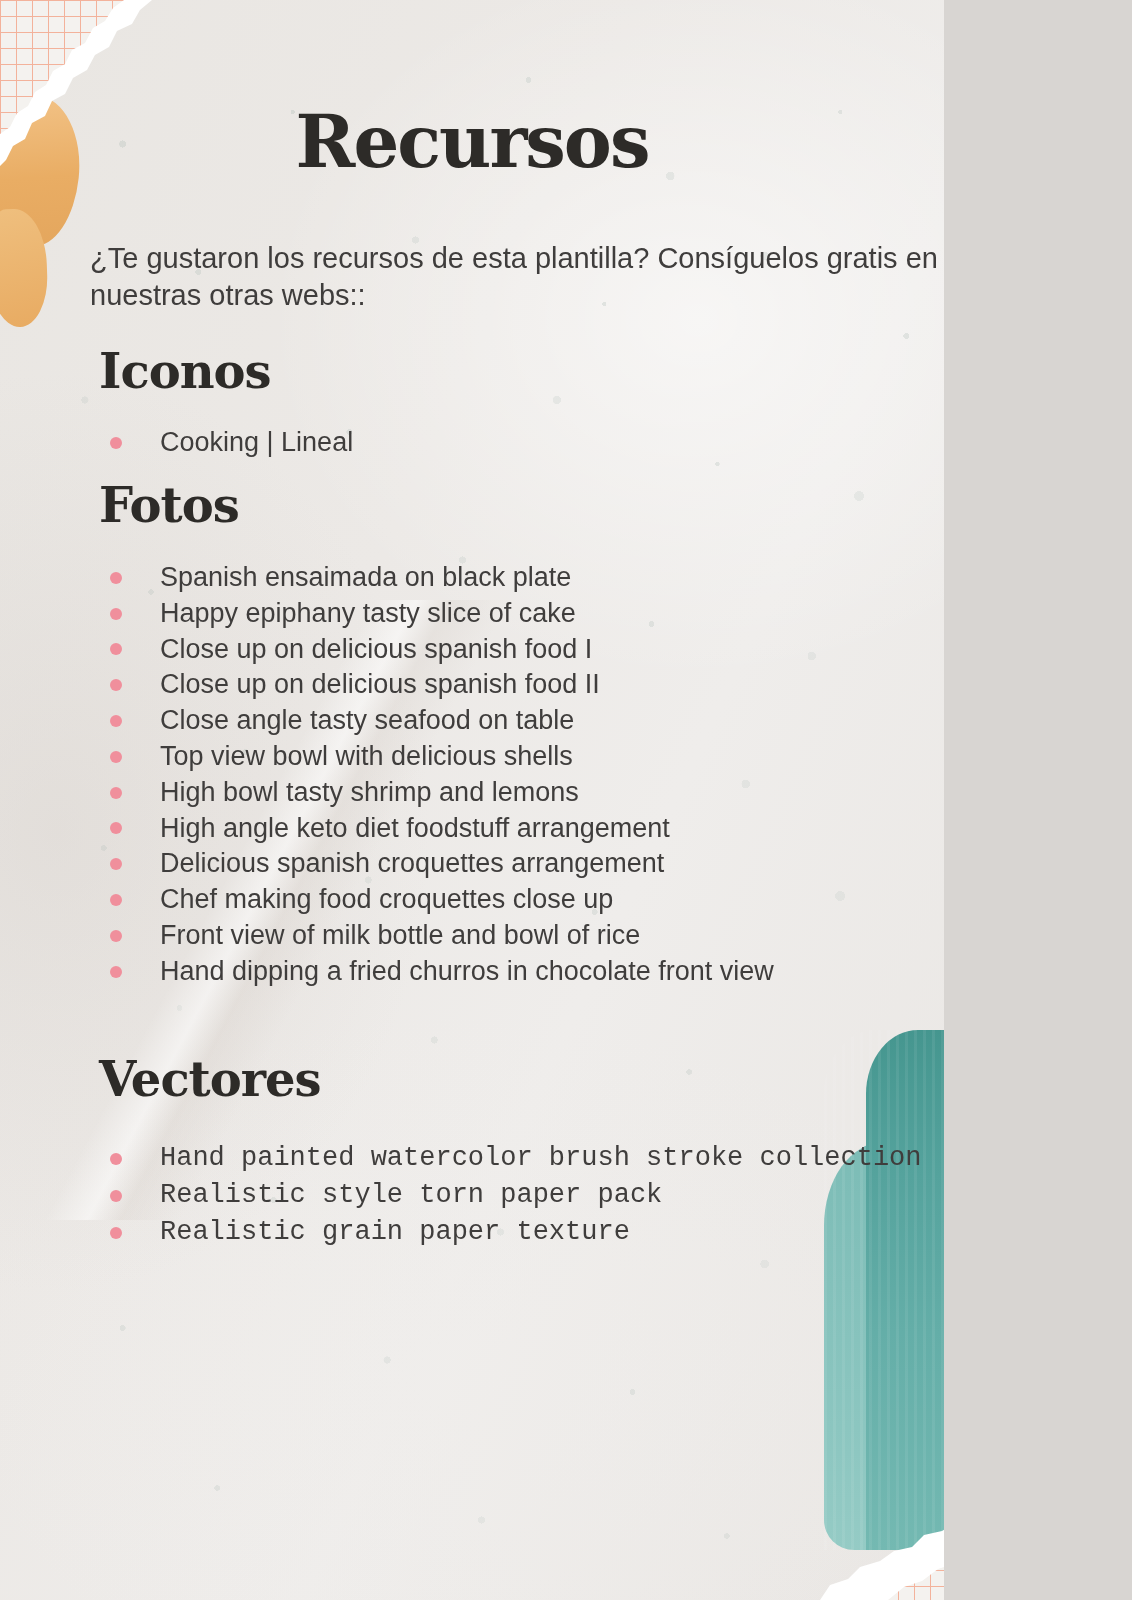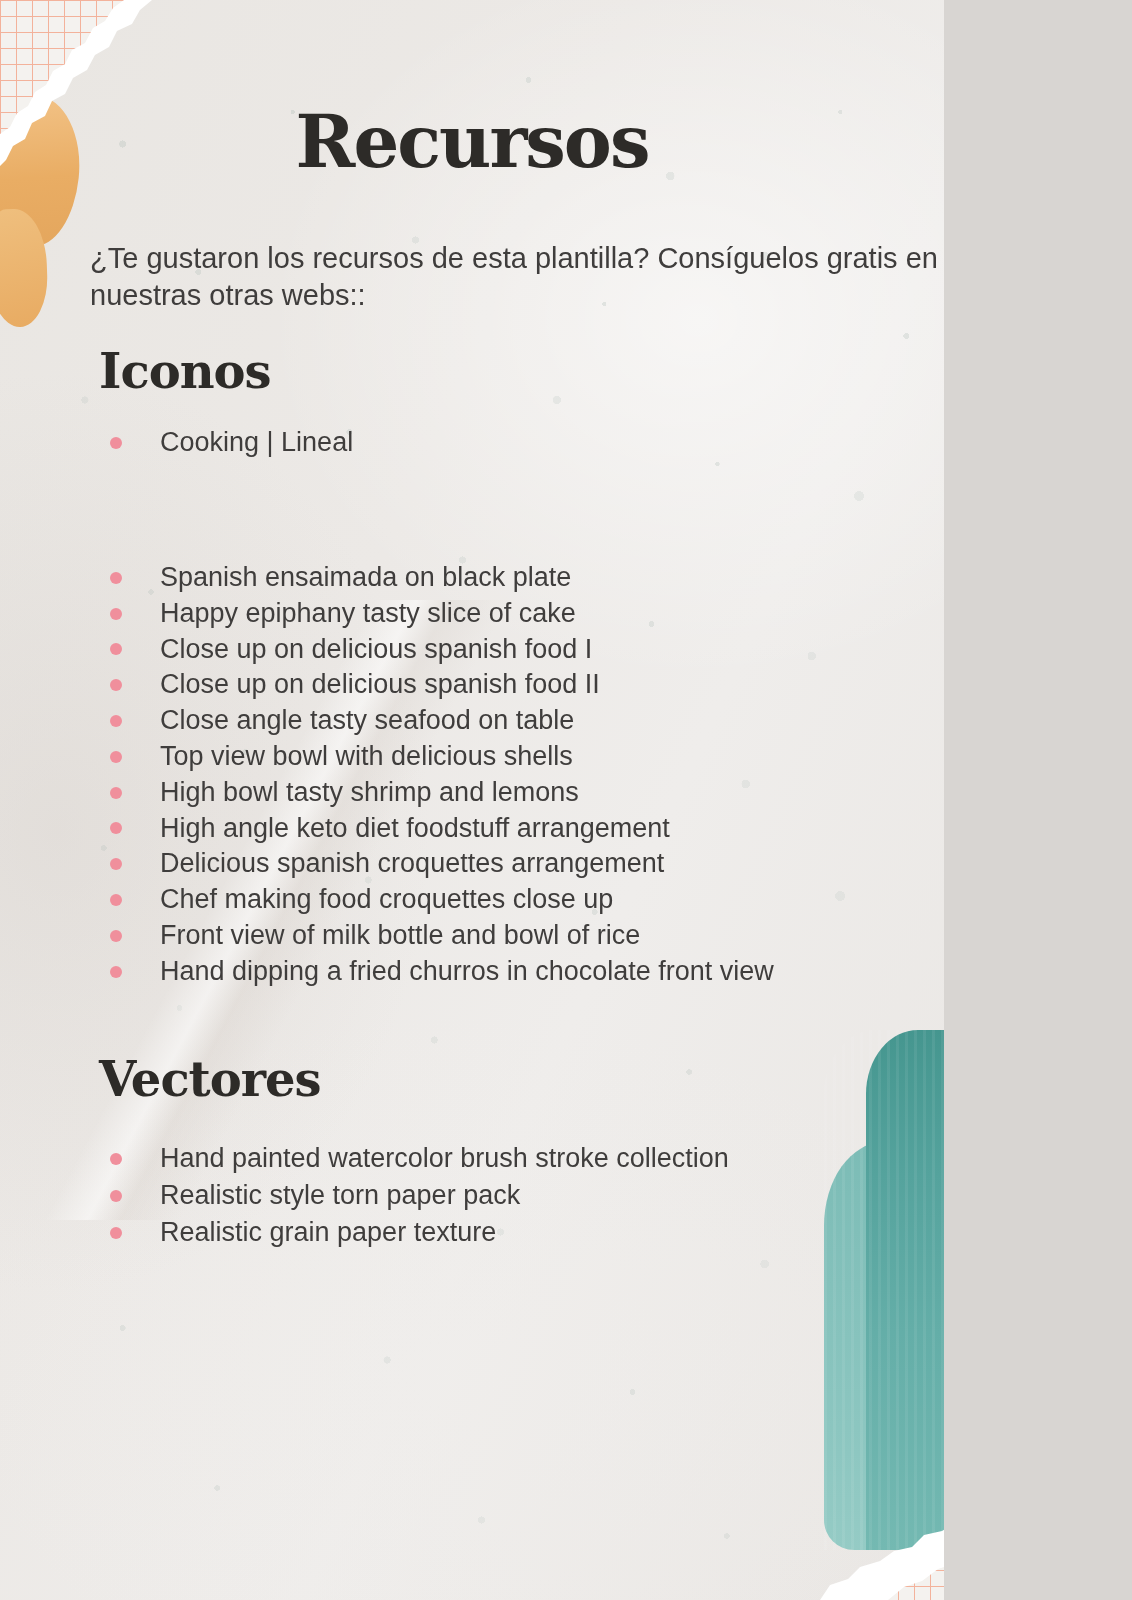--- a/index.html
+++ b/index.html
@@ -102,21 +102,21 @@
   .h2{position:absolute;left:90px;margin:9px;font-family:"DejaVu Serif","Liberation Serif",serif;
     font-weight:bold;font-size:48px;line-height:1.1;letter-spacing:-1px;color:#2d2b28;}
   .h2.iconos{top:336px;}
   .h2.fotos{top:470px;}
   .h2.vectores{top:1044px;}
   ul.res-list{position:absolute;left:106px;margin:4px;padding:0;list-style:none;}
   ul.iconos-list{top:421px;}
   ul.fotos-list{top:556px;}
   ul.vectores-list{top:1136px;}
   ul.res-list li{display:flex;align-items:center;line-height:35.8px;font-size:27px;color:#3f3d3c;}
-  ul.vectores-list li{line-height:37px;}
+  ul.vectores-list li{line-height:37px;font-family:Liberation Mono, monospace;}
   ul.res-list .dot{flex:0 0 auto;width:12px;height:12px;border-radius:50%;background:#f08f9c;margin-right:38px;}
 </style>
 </head>
 <body>
 
 <div class="page">
 
   <div class="speckles"></div>
   <div class="crease"></div>
 
@@ -150,20 +150,21 @@
     </p>
 
     <h2 class="h2 iconos">Iconos</h2>
     <ul class="res-list iconos-list">
         <li>
           <span class="dot"></span>
           <span class="label">Cooking | Lineal</span>
         </li>
       </ul>
 
+    <h2 class="h2 fotos">Fotos</h2>
     <ul class="res-list fotos-list">
         <li>
           <span class="dot"></span>
           <span class="label">Spanish ensaimada on black plate</span>
         </li>
         <li>
           <span class="dot"></span>
           <span class="label">Happy epiphany tasty slice of cake</span>
         </li>
         <li>

